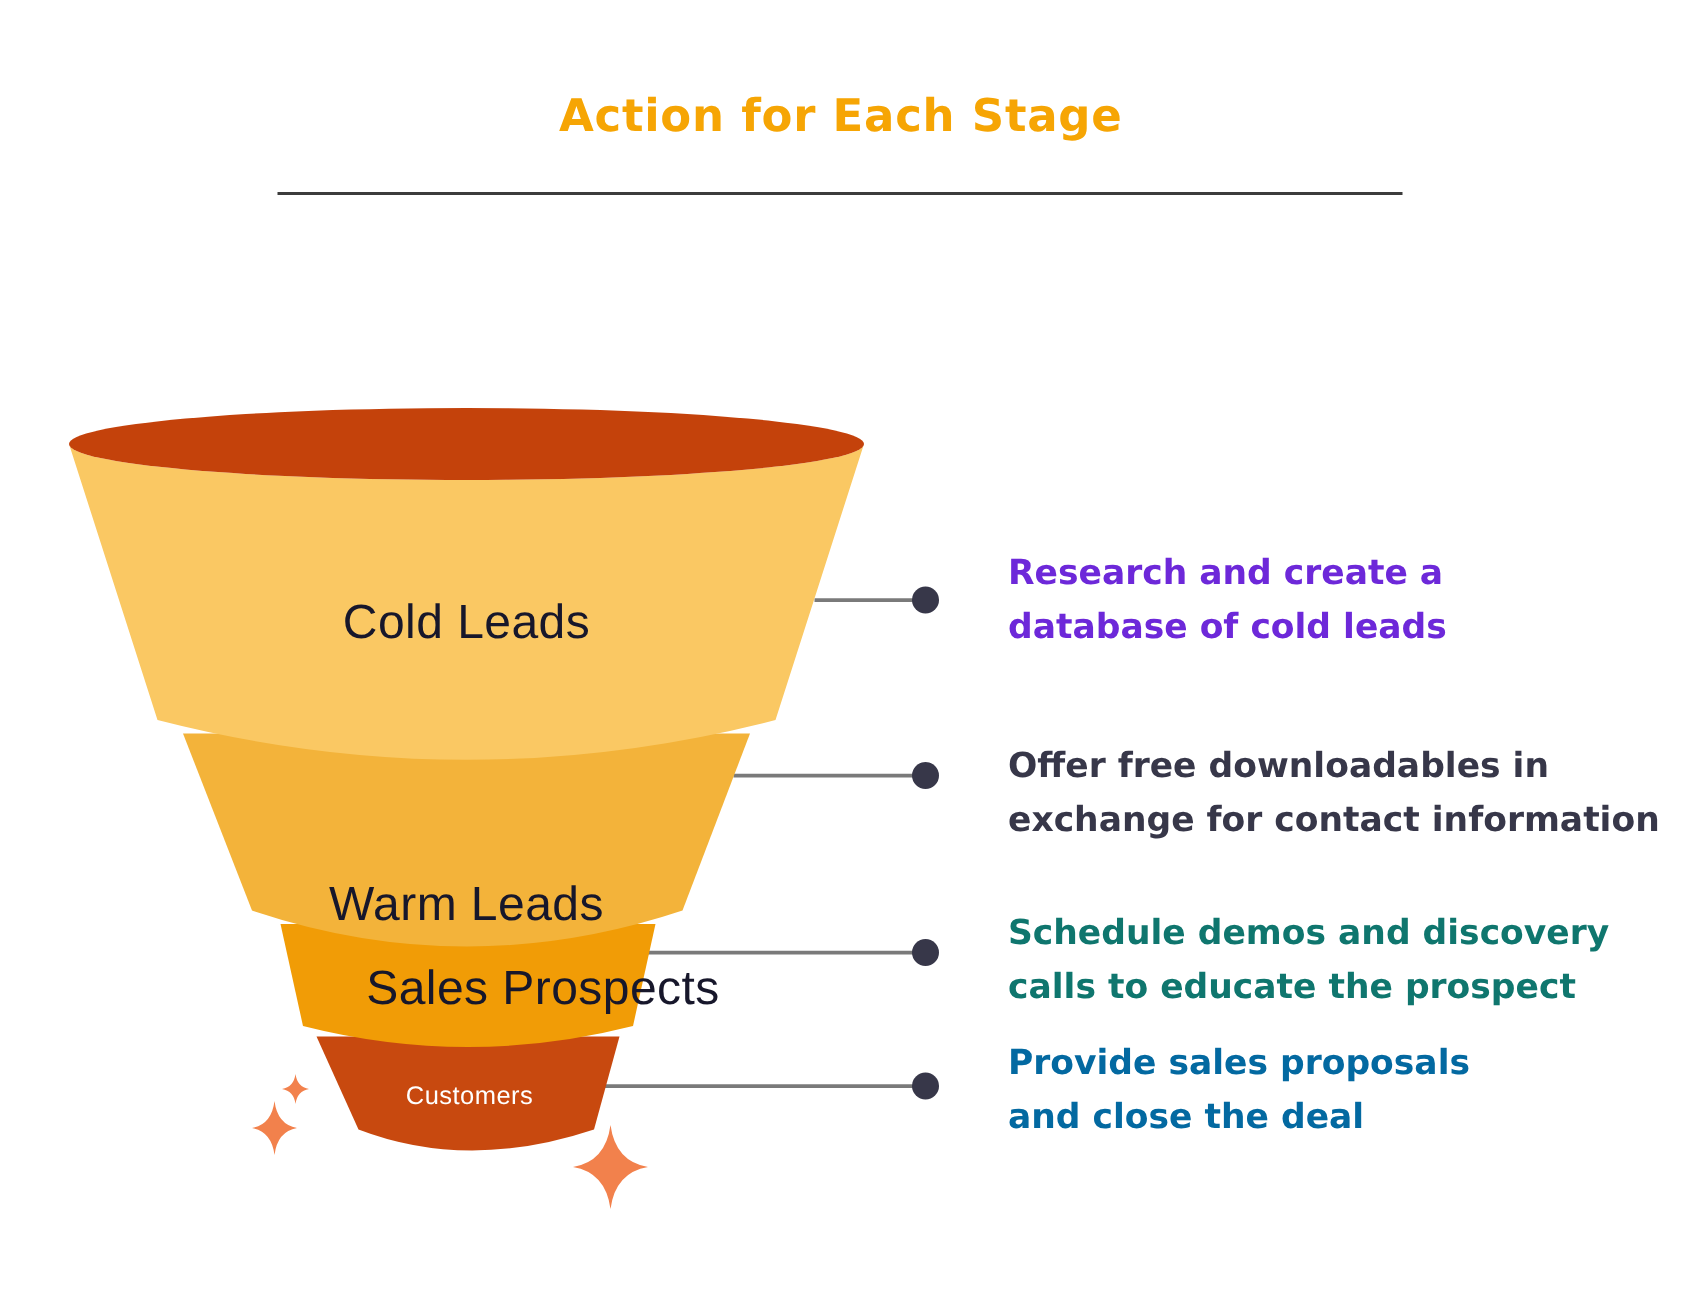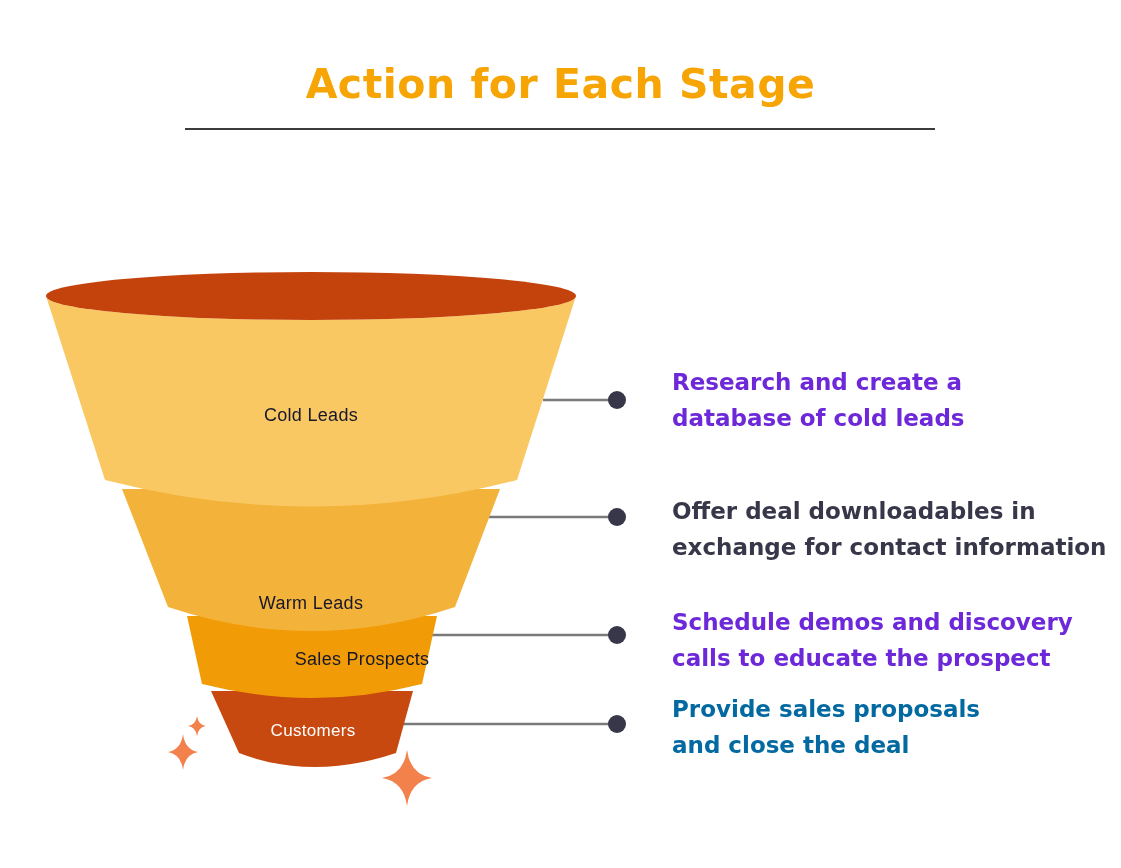--- a/index.html
+++ b/index.html
@@ -8,39 +8,39 @@
     background: #ffffff;
     position: relative;
     overflow: hidden;
     font-family: "Liberation Sans", sans-serif;
   }
   .title {
     position: absolute;
     left: 0; right: 0; top: 60px;
     text-align: center;
     font-family: "DejaVu Sans", sans-serif;
-    font-size: 41px;
+    font-size: 30px;
     font-weight: 700;
     letter-spacing: 0.5px;
   }
   .divider {
     position: absolute;
     left: 185px; top: 128px;
     width: 750px; height: 2px;
   }
   svg.art {
     position: absolute;
     left: 0; top: 0;
     width: 1121px; height: 868px;
   }
   .stage-label {
     position: absolute;
     transform: translate(-50%, -50%);
     font-family: "Liberation Sans", sans-serif;
-    font-size: 18px;
+    font-size: 32px;
     font-weight: 500;
     letter-spacing: 0.3px;
     white-space: nowrap;
   }
   .stage-label.small { font-size: 17px; }
   .note {
     position: absolute;
     left: 672px;
     font-family: "DejaVu Sans", sans-serif;
     font-size: 23px;
@@ -82,20 +82,20 @@
     <path transform="translate(407,778) scale(25,28)" d="M 0 -1 Q 0.13 -0.13 1 0 Q 0.13 0.13 0 1 Q -0.13 0.13 -1 0 Q -0.13 -0.13 0 -1 Z" style="fill: rgb(242, 129, 76);"></path>
   </svg>
 
   <div class="stage-label" style="left: 311px; top: 415px; color: rgb(23, 23, 43);">Cold Leads</div>
   <div class="stage-label" style="left: 311px; top: 567px; color: rgb(23, 23, 43); margin-top: 36px;">Warm Leads</div>
   <div class="stage-label" style="left: 314px; top: 659px; color: rgb(23, 23, 43); margin-left: 48px;">Sales Prospects</div>
   <div class="stage-label small" style="left: 313px; top: 731px; color: rgb(255, 255, 255);">Customers</div>
 
   <div class="note" style="top: 364px; color: #6d28d9;">Research and create a
 database of cold leads</div>
-  <div class="note" style="top: 493px; color: rgb(55, 55, 73);">Offer deal downloadables in
+  <div class="note" style="top: 493px; color: rgb(55, 55, 73);">Offer free downloadables in
 exchange for contact information</div>
-  <div class="note" style="top: 604px; color: #6d28d9;">Schedule demos and discovery
+  <div class="note" style="top: 604px; color: #0f766e;">Schedule demos and discovery
 calls to educate the prospect</div>
   <div class="note" style="top: 691px; color: #0369a1;">Provide sales proposals
 and close the deal</div>
 
 </div>
 
 </body></html>

